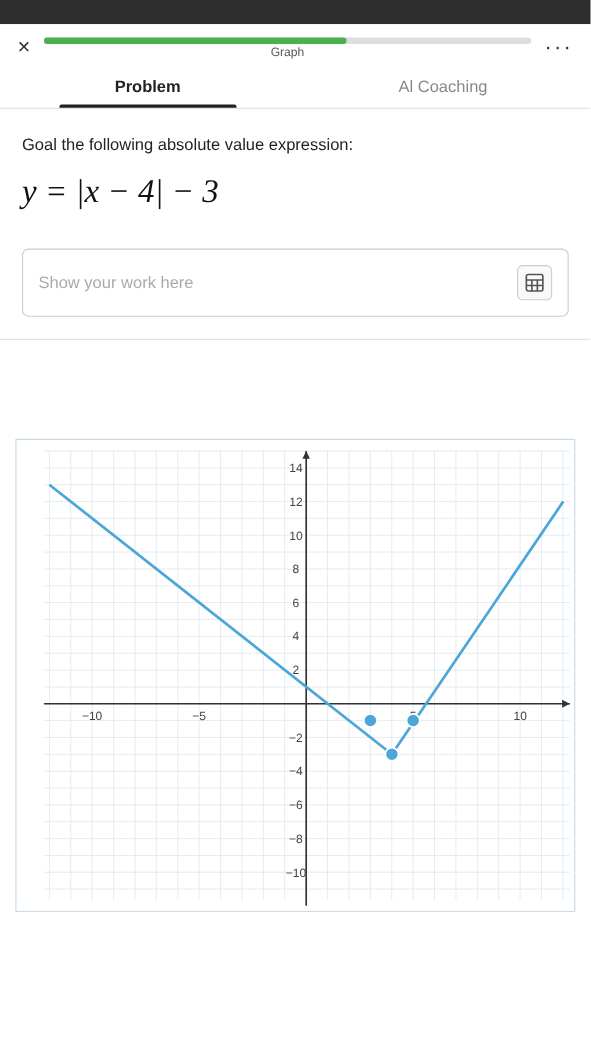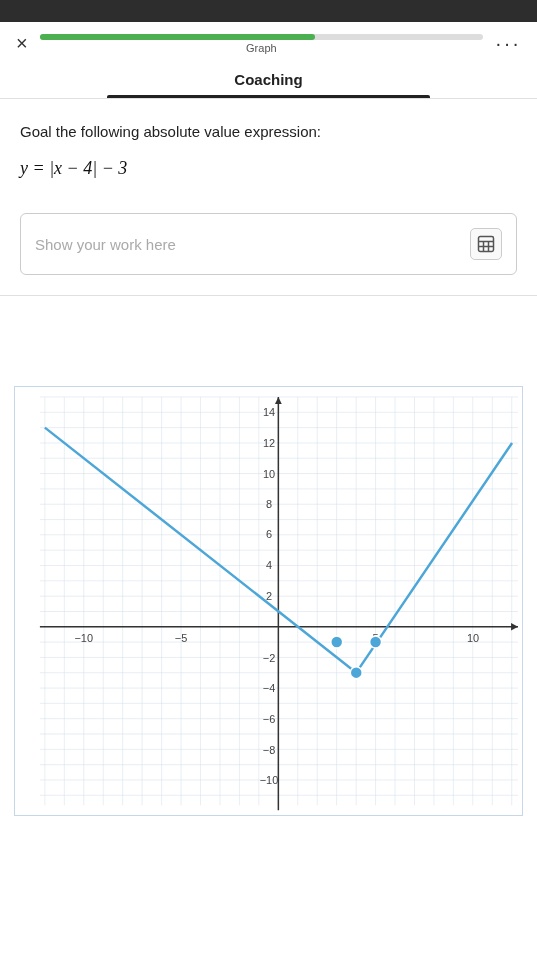--- a/index.html
+++ b/index.html
@@ -96,21 +96,21 @@
     
     .problem-section {
       padding: 24px 20px 10px 20px;
     }
     .problem-instruction {
       font-size: 15px;
       color: #222;
       margin-bottom: 18px;
     }
     .problem-expression {
-      font-size: 18px;
+      font-size: 30px;
       font-style: italic;
       color: #111;
       margin-bottom: 24px;
       font-family: 'Georgia', serif;
     }
 
     
     .work-area {
       margin: 0 20px;
       border: 1px solid #ccc;
@@ -174,21 +174,22 @@
   <div class="header-progress">
     <div class="progress-bar-track">
       <div class="progress-bar-fill" style="width: 62%;"></div>
     </div>
     <div class="progress-goal-label">Graph</div>
   </div>
   <span class="header-more">···</span>
 </div>
 
 <div class="tabs">
-  <div class="tab active">Coaching</div>
+  <div class="tab active">Problem</div>
+  <div class="tab">Al Coaching</div>
 </div>
 
 <div class="problem-section">
   <div class="problem-instruction">Goal the following absolute value expression:</div>
   <div class="problem-expression">
     <i>y</i> = |<i>x</i> − 4| − 3
   </div>
 </div>
 
 <div class="work-area">

